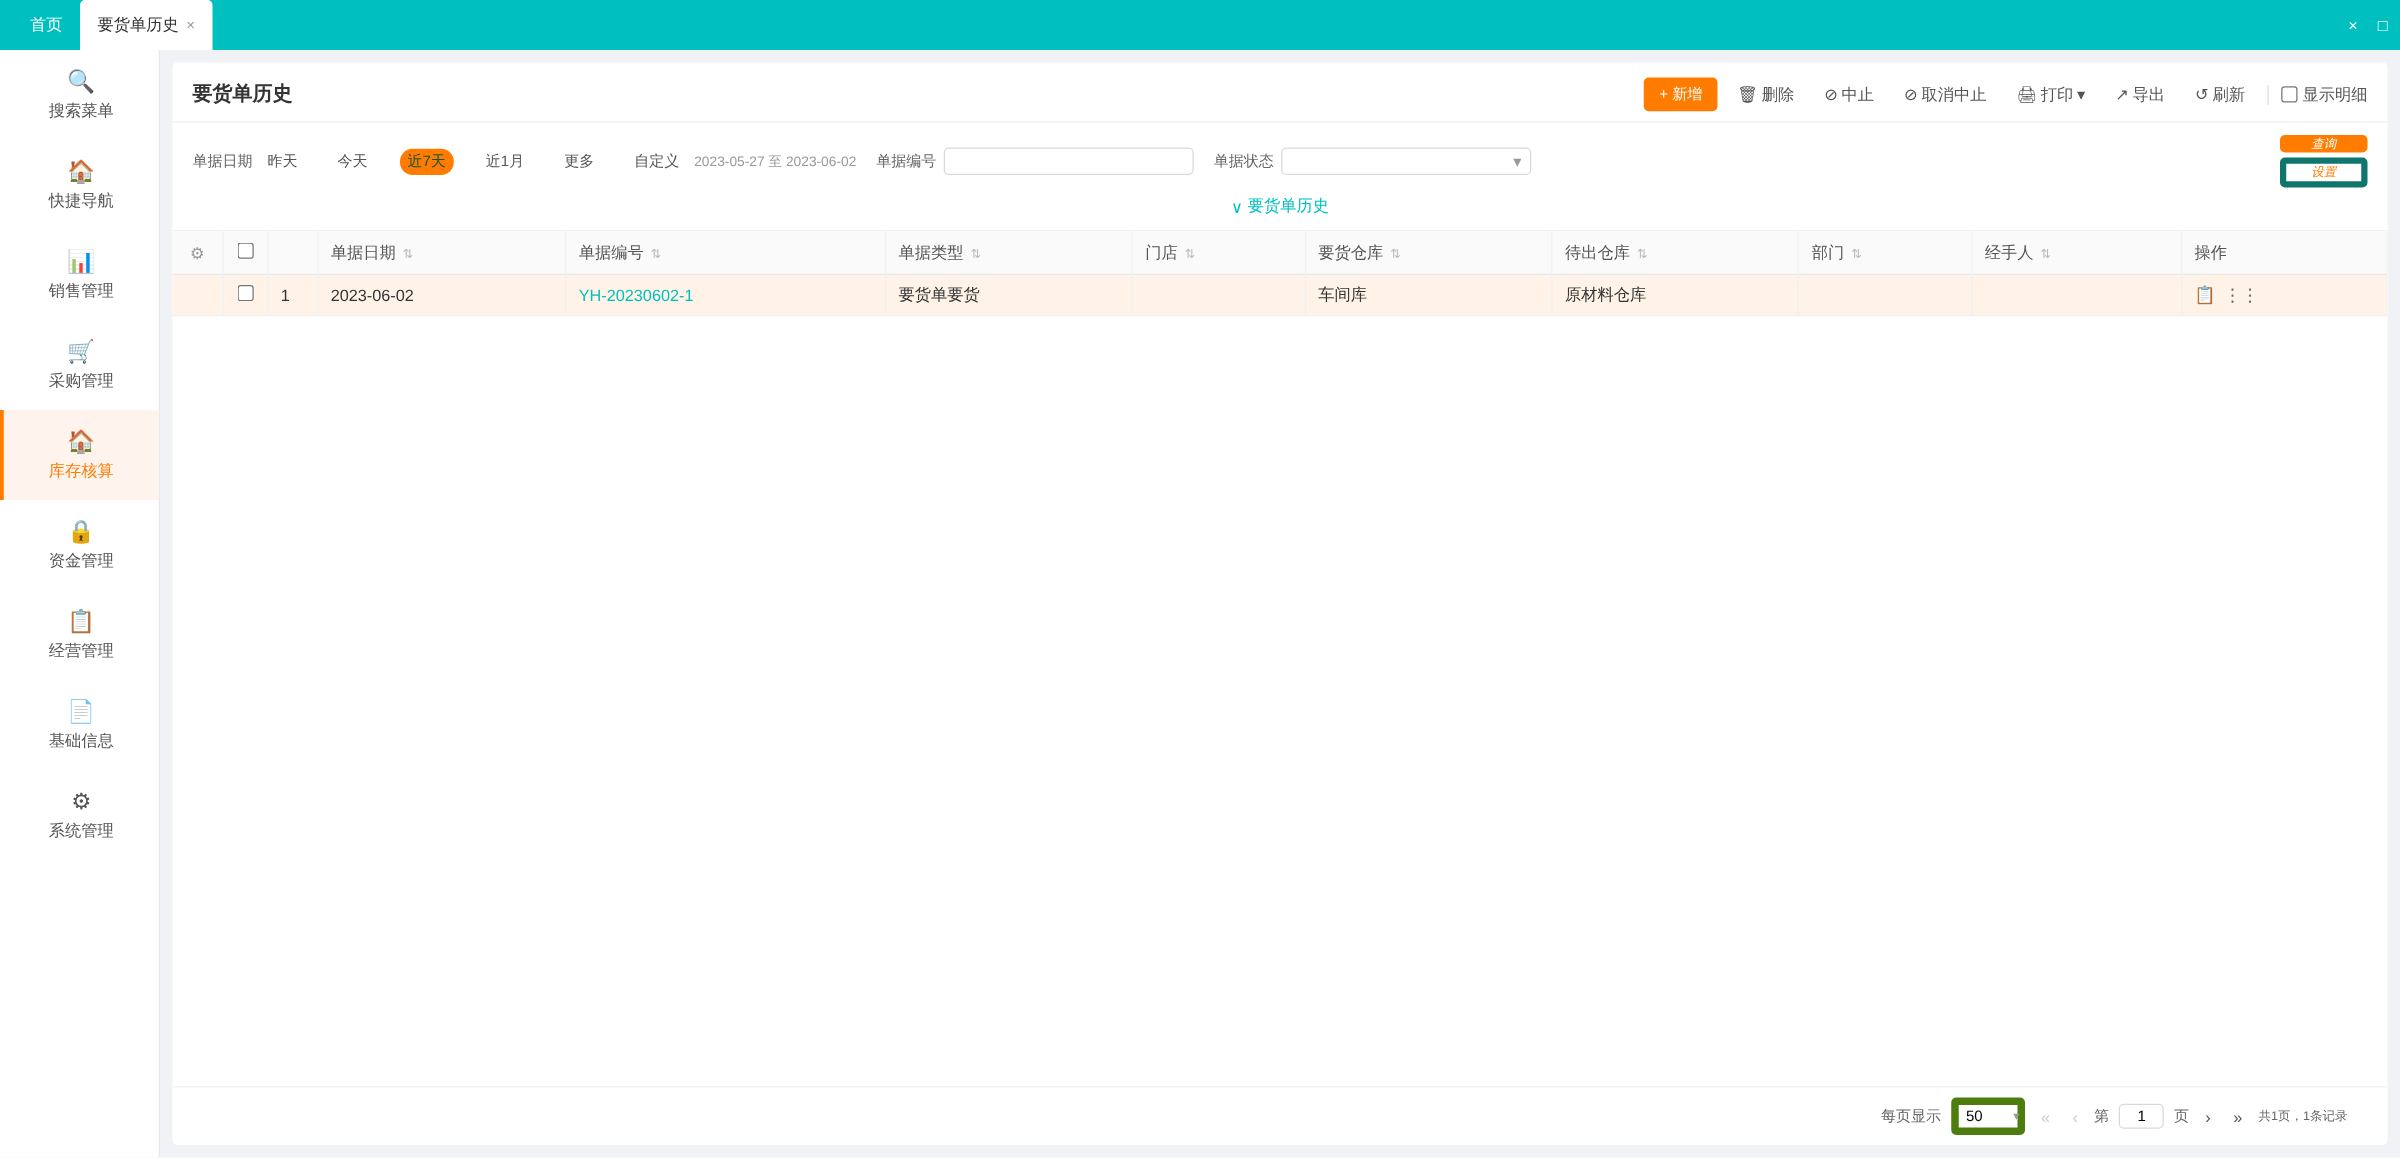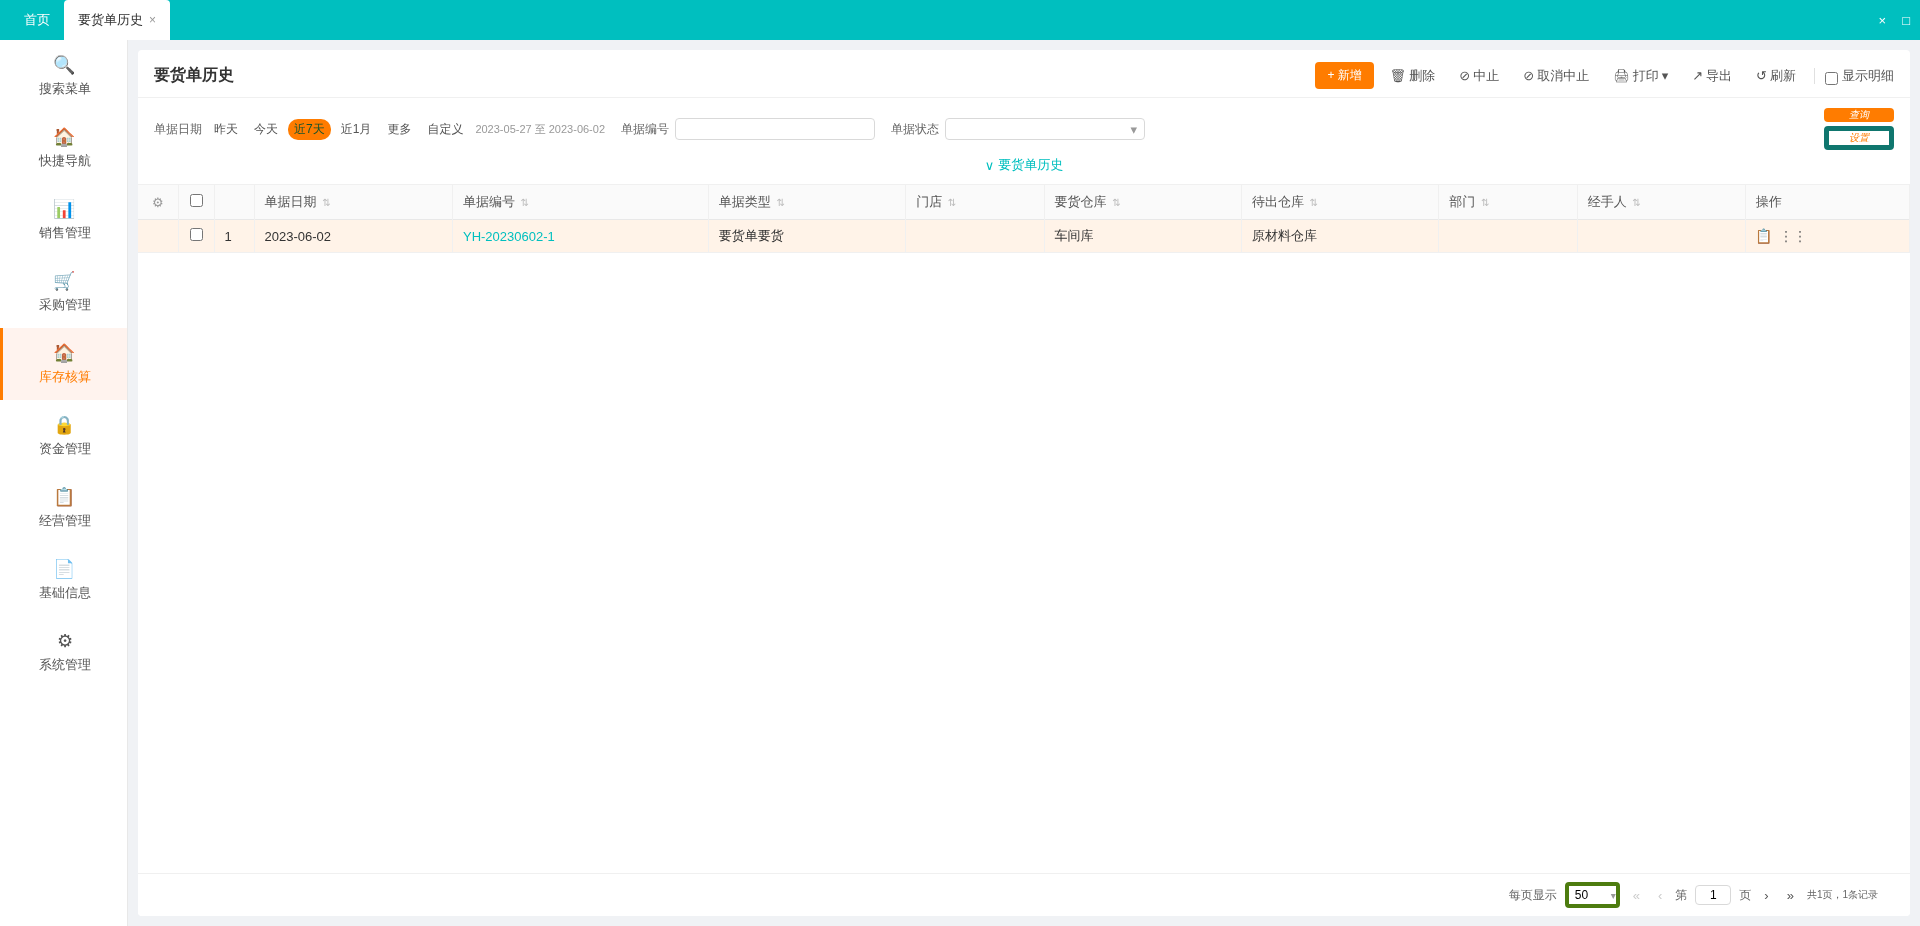--- a/index.html
+++ b/index.html
@@ -146,21 +146,21 @@
       align-items: center;
       gap: 16px;
       margin-bottom: 6px;
     }
     .filter-group {
       display: flex;
       align-items: center;
       gap: 6px;
     }
     .filter-label { color: #666; font-size: 12px; white-space: nowrap; }
-    .filter-date-btns { display: flex; gap: 4px; align-items: center; }
+    .filter-date-btns { display: flex; gap: 20px; align-items: center; }
     .date-btn {
       padding: 2px 6px;
       border: none;
       background: none;
       cursor: pointer;
       color: #555;
       font-size: 12px;
       border-radius: 10px;
     }
     .date-btn.active {
@@ -278,21 +278,21 @@
       padding: 8px 32px;
       display: flex;
       align-items: center;
       justify-content: flex-end;
       gap: 8px;
       border-top: 1px solid #f0f0f0;
       background: #fff;
     }
     .page-size-label { color: #666; font-size: 12px; }
     .page-size-select {
-      border: 4px solid #4d7c0f;
+      border: 6px solid #4d7c0f;
       border-radius: 4px;
       padding: 2px 20px 2px 6px;
       font-size: 12px;
       background: #fff;
       appearance: none;
       -webkit-appearance: none;
     }
     .page-size-wrap { position: relative; display: inline-block; }
     .page-size-wrap::after {
       content: '▾';
@@ -317,21 +317,21 @@
       border: 1px solid #d9d9d9;
       border-radius: 4px;
       width: 36px;
       text-align: center;
       padding: 2px 4px;
       font-size: 12px;
     }
     .pag-info { color: #666; font-size: 10px; }
 
     
-    .display-detail { display: flex; align-items: flex-end; gap: 4px; color: #555; font-size: 12px; }
+    .display-detail { display: flex; align-items: center; gap: 4px; color: #555; font-size: 12px; }
     .display-detail input { cursor: pointer; }
 
     .divider { width: 1px; height: 16px; background: #e0e0e0; margin: 0 2px; }
   </style>
 </head>
 <body>
 
 <div class="top-bar">
   <div class="top-bar-tab">
     <span>首页</span>

